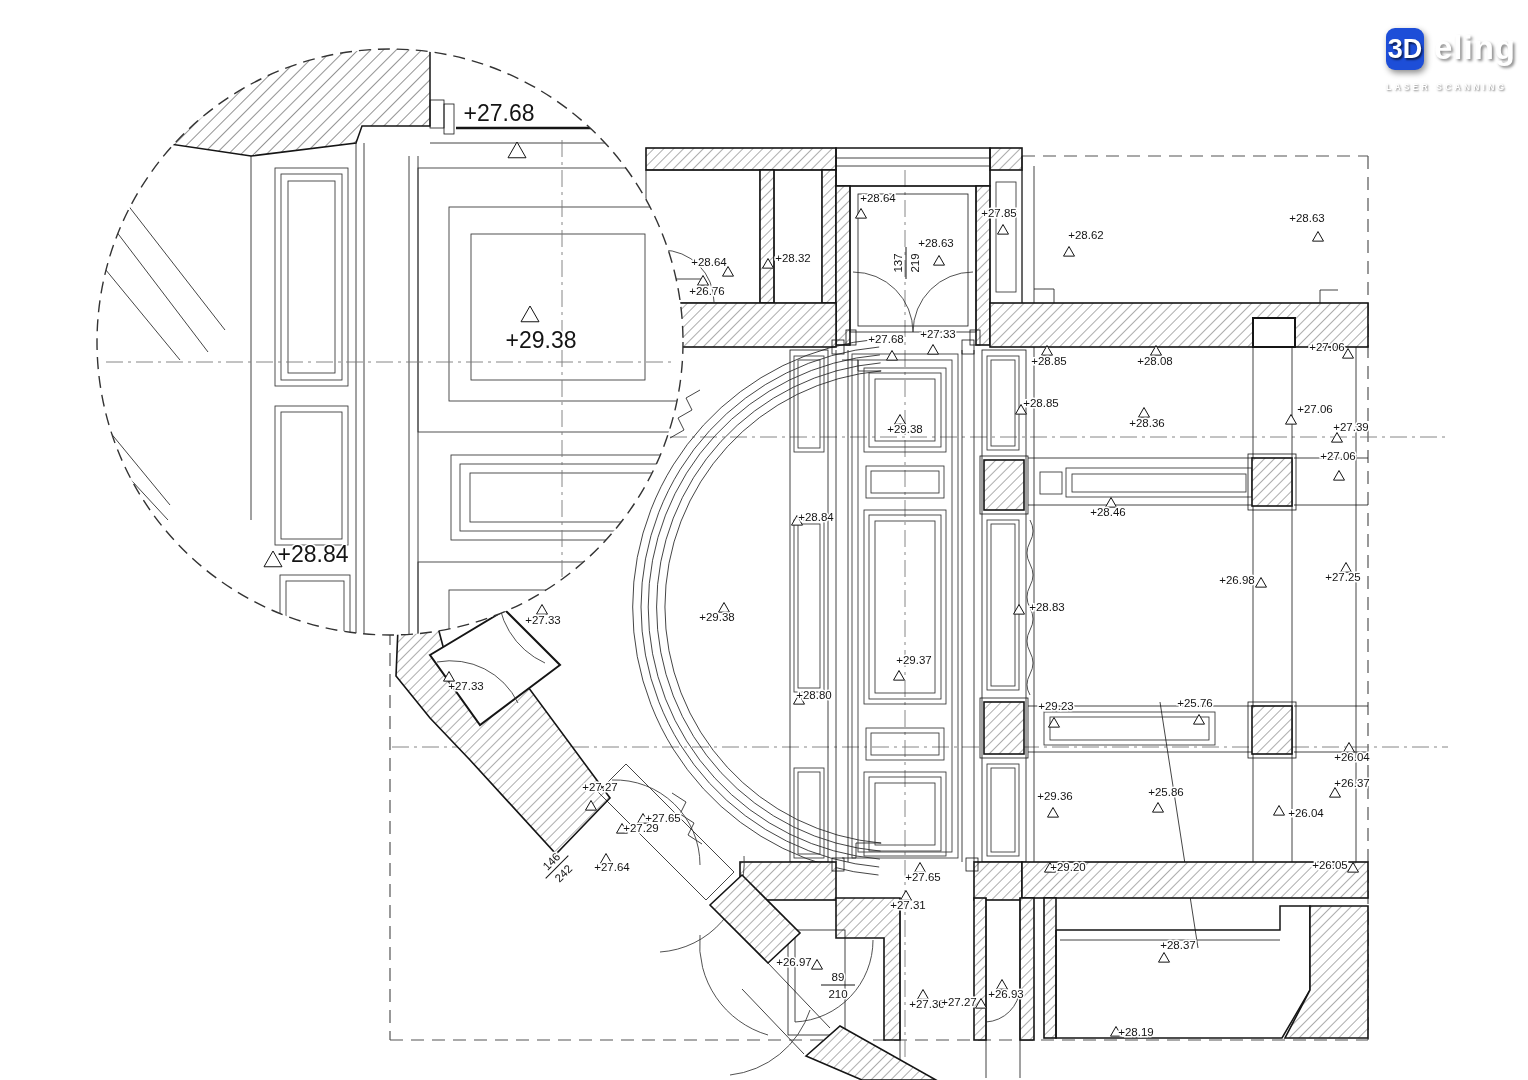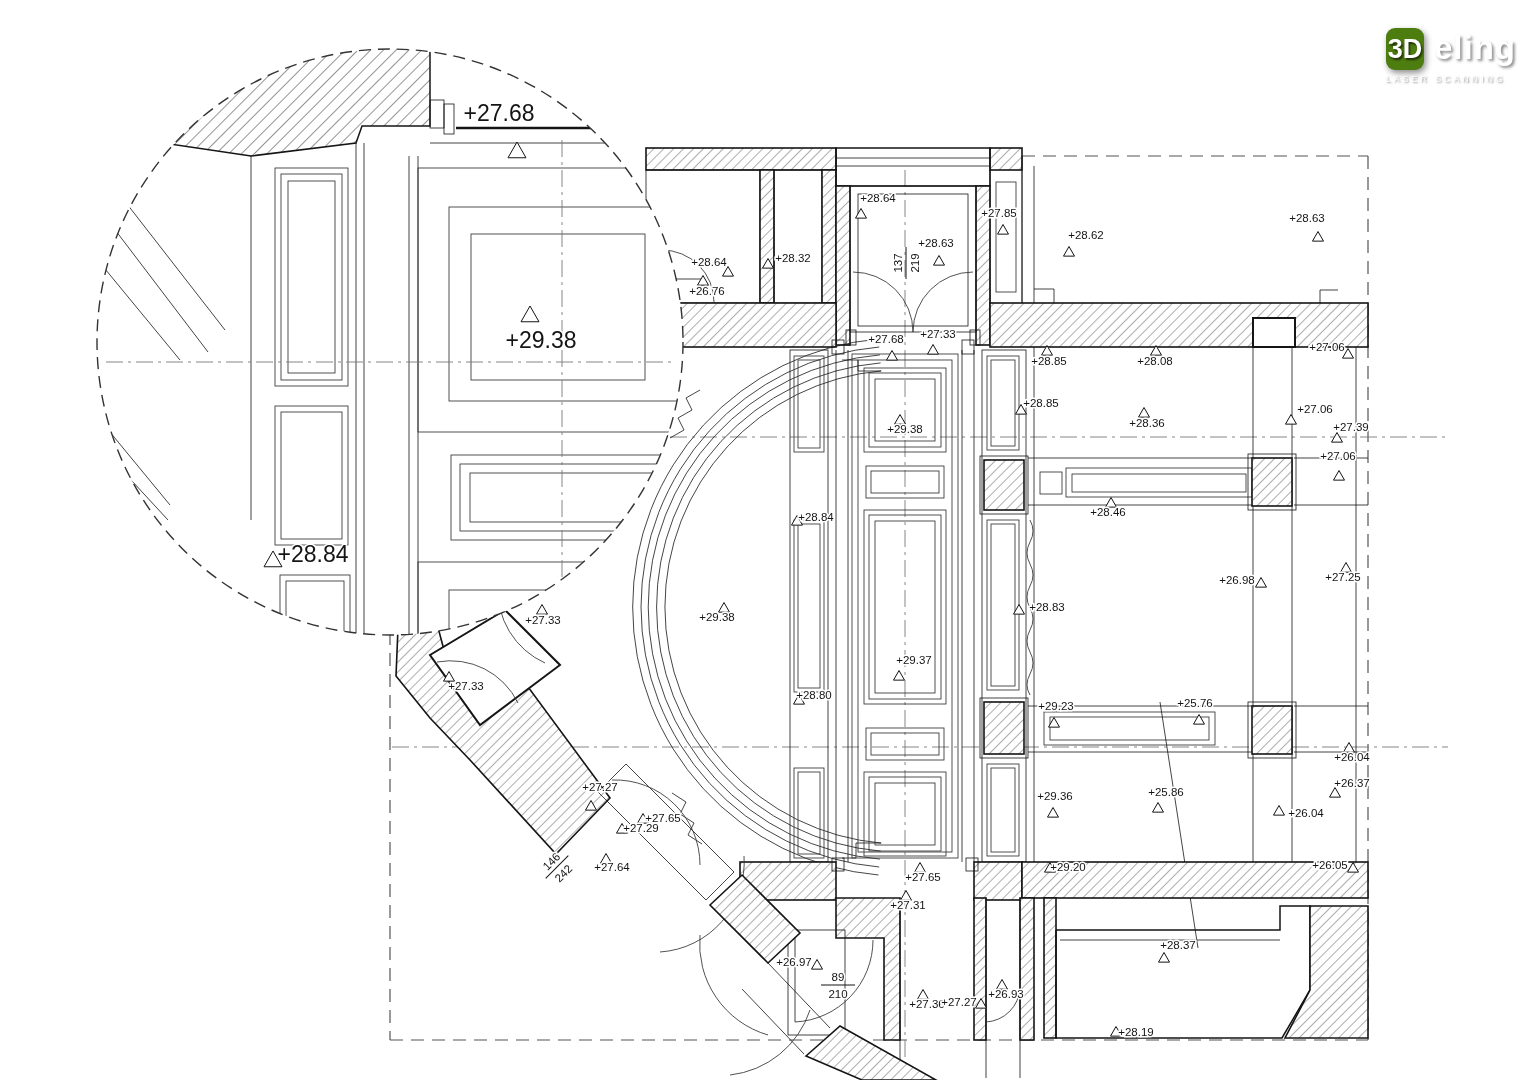--- a/index.html
+++ b/index.html
@@ -13,26 +13,26 @@
   .w3{stroke-width:2.4}
   .p{stroke:#333;stroke-width:.85;fill:none}
   .h{fill:url(#hatch);stroke:#151515;stroke-width:1.6}
   .h2{fill:url(#hatch2);stroke:#151515;stroke-width:1.5}
   .cl{stroke:#787878;stroke-width:.9;fill:none;stroke-dasharray:17 5 3 5}
   .bd{stroke:#555;stroke-width:1.2;fill:none;stroke-dasharray:13 8}
   .mk-text{fill:#141414;stroke:#fff;stroke-width:3;paint-order:stroke;}
   
   .logo{position:absolute;left:1386px;top:28px;width:130px;}
   .logo-row{display:flex;align-items:flex-start;}
-  .logo-badge{width:42px;height:42px;border-radius:9px;background:#4d7c0f;
+  .logo-badge{width:42px;height:42px;border-radius:9px;background:#1d4ed8;
     box-shadow:2px 3px 6px rgba(0,0,0,.45);display:flex;align-items:center;justify-content:center;
     font-weight:bold;font-size:27px;color:#fff;text-shadow:1.5px 1.5px 2px rgba(0,0,0,.6);}
   .logo-word{font-size:33px;font-weight:bold;color:#fff;margin-left:10px;line-height:40px;
     text-shadow:2px 2px 3px rgba(0,0,0,.45);letter-spacing:1px;}
-  .logo-tag{margin-top:4px;font-size:8.5px;font-weight:normal;letter-spacing:3.2px;color:#fff;
+  .logo-tag{margin-top:12px;font-size:8.5px;font-weight:bold;letter-spacing:3.2px;color:#fff;
     text-shadow:1px 1px 2px rgba(0,0,0,.5);white-space:nowrap;}
 </style>
 </head>
 <body>
 
 <div id="stage">
 
 <svg width="1528" height="1080" viewBox="0 0 1528 1080">
   <defs>
     <pattern id="hatch" patternUnits="userSpaceOnUse" width="7" height="7" patternTransform="rotate(45)">

